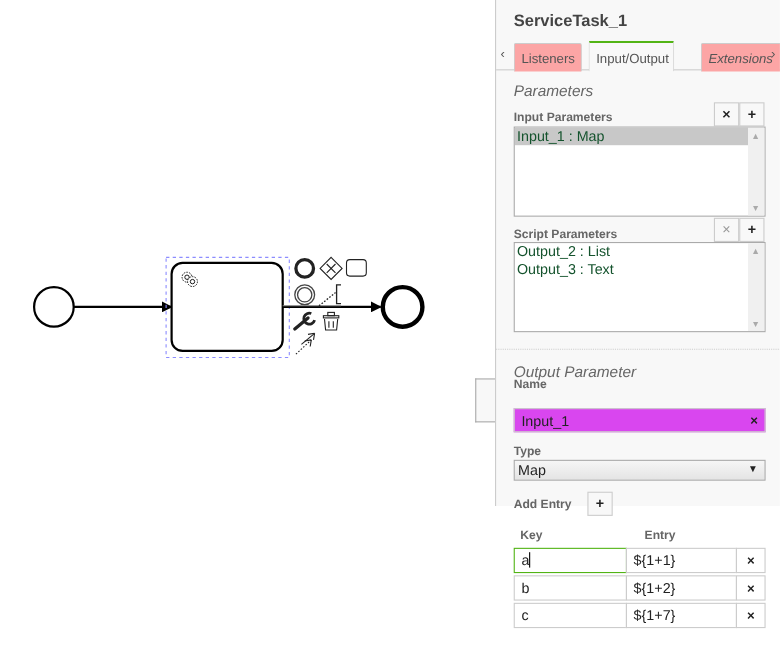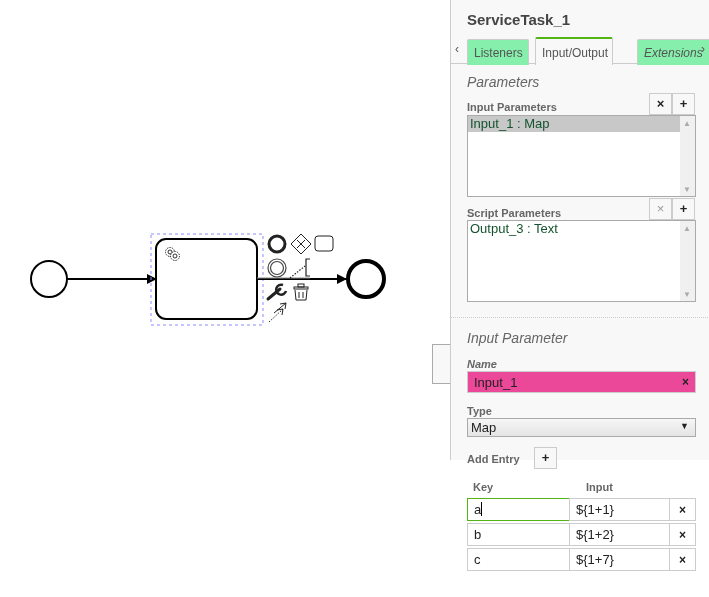--- a/index.html
+++ b/index.html
@@ -23,21 +23,21 @@
   }
   .tabs {
     position: absolute; left: 0; top: 37px; width: 259px; height: 27px;
     border-bottom: 1px solid #ccc;
   }
   .tab-arrow { position: absolute; top: 5px; font-size: 12px; color: #555; cursor: pointer; }
   .tab-arrow.left { left: 4px; }
   .tab-arrow.right { left: 250px; }
   .tab {
     position: absolute; top: 2px; height: 26px; padding: 6px 6px 0 6px;
-    border: 1px solid #ccc; border-bottom: none; background: #86efac;
+    border: 1px solid #ccc; border-bottom: none; background: #fca5a5;
     font-size: 12px; color: #555; border-radius: 2px 2px 0 0; cursor: pointer;
   }
   .tab.active { background: #f8f8f8; border-top: 2px solid #52b415; top: 0; height: 28px; padding-top: 7px; }
   .tab1 { left: 16px; width: 62px; }
   .tab2 { left: 84px; width: 78px; }
   .tab3 { left: 186px; width: 74px; font-style: italic; }
 
   .section-title {
     position: absolute; left: 16px; font-size: 14px; font-weight: normal; font-style: italic; color: #666;
   }
@@ -53,21 +53,21 @@
   }
   .listbox .item { height: 16px; line-height: 16px; padding-left: 2px; font-size: 13px; color: #14532d; width: 212px; }
   .listbox .item.selected { background: #c8c8c8; }
   .listbox .scrollbar { position: absolute; right: 0; top: 0; width: 15px; height: 100%; background: #f0f0f0; }
   .scrollbar .up, .scrollbar .down { position: absolute; left: 3px; font-size: 8px; color: #aaa; }
   .scrollbar .up { top: 3px; }
   .scrollbar .down { bottom: 2px; }
   .separator { position: absolute; left: 0; top: 317px; width: 259px; border-top: 1px dotted #ccc; }
 
   .textfield {
-    position: absolute; left: 16px; width: 229px; height: 22px; border: 1px solid #ccc; background: #ec4899;
+    position: absolute; left: 16px; width: 229px; height: 22px; border: 1px solid #ccc; background: #d946ef;
     padding: 3px 6px; font-size: 13px; color: #222;
   }
   .clear-x { position: absolute; right: 6px; top: 3px; font-size: 12px; font-weight: bold; color: #222; cursor: pointer; }
   .select {
     position: absolute; left: 16px; width: 229px; height: 19px; border: 1px solid #aaa;
     background: linear-gradient(#f6f6f6, #e4e4e4); padding: 1px 3px; font-size: 13px; color: #222; cursor: pointer;
   }
   .select .caret { position: absolute; right: 6px; top: 2px; font-size: 9px; }
 
   .entry-row { position: absolute; left: 16px; width: 229px; height: 23px; }
@@ -175,48 +175,49 @@
     <div class="scrollbar">
       <span class="up">▲</span>
       <span class="down">▼</span>
     </div>
   </div>
 
   <div class="label" style="top:207px;">Script Parameters</div>
   <div class="small-btn disabled" style="left:198px; top:198px;">×</div>
   <div class="small-btn" style="left:221px; top:198px;">+</div>
   <div class="listbox" style="top:220px;">
+    <div class="item">Output_2 : List</div>
     <div class="item">Output_3 : Text</div>
     <div class="scrollbar">
       <span class="up">▲</span>
       <span class="down">▼</span>
     </div>
   </div>
 
   <div class="separator"></div>
 
-  <div class="section-title" style="top:330px;">Input Parameter</div>
-
-  <div class="label" style="top:358px;font-style:italic;">Name</div>
+  <div class="section-title" style="top:330px;">Output Parameter</div>
+
+  <div class="label" style="top:344px;">Name</div>
   <div class="textfield" style="top:371px;">
     <span>Input_1</span>
     <span class="clear-x">×</span>
   </div>
 
   <div class="label" style="top:405px;">Type</div>
   <div class="select" style="top:418px;">
     <span>Map</span>
     <span class="caret">▼</span>
   </div>
 
   <div class="label" style="top:453px;text-align:right;">Add Entry</div>
   <div class="small-btn" style="left:83px; top:447px;">+</div>
 
   <div class="label" style="top:481px; left:22px;">Key</div>
-  <div class="label" style="top:481px; left:135px;">Input</div>
+  <div class="label" style="top:481px; left:135px;">Entry</div>
 
   <div class="entry-row" style="top:498px;">
     <div class="cell key focused"><span>a</span><span class="caret-cursor"></span></div>
     <div class="cell val"><span>${1+1}</span></div>
     <div class="cell del">×</div>
   </div>
   <div class="entry-row" style="top:523px;">
     <div class="cell key"><span>b</span></div>
     <div class="cell val"><span>${1+2}</span></div>
     <div class="cell del">×</div>

